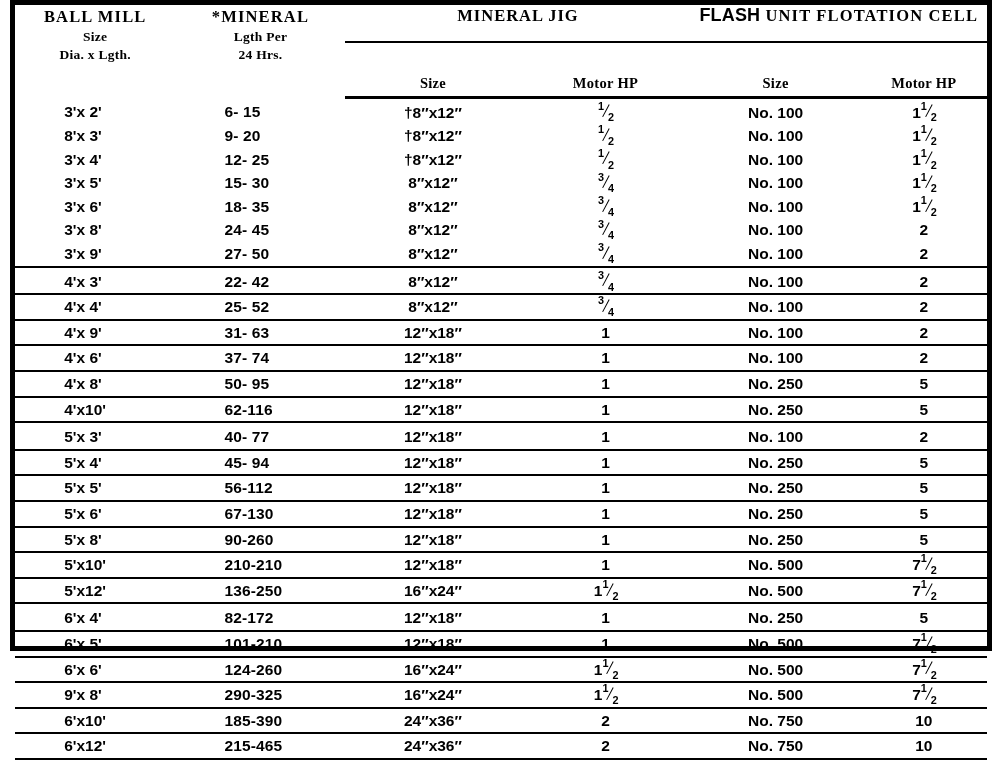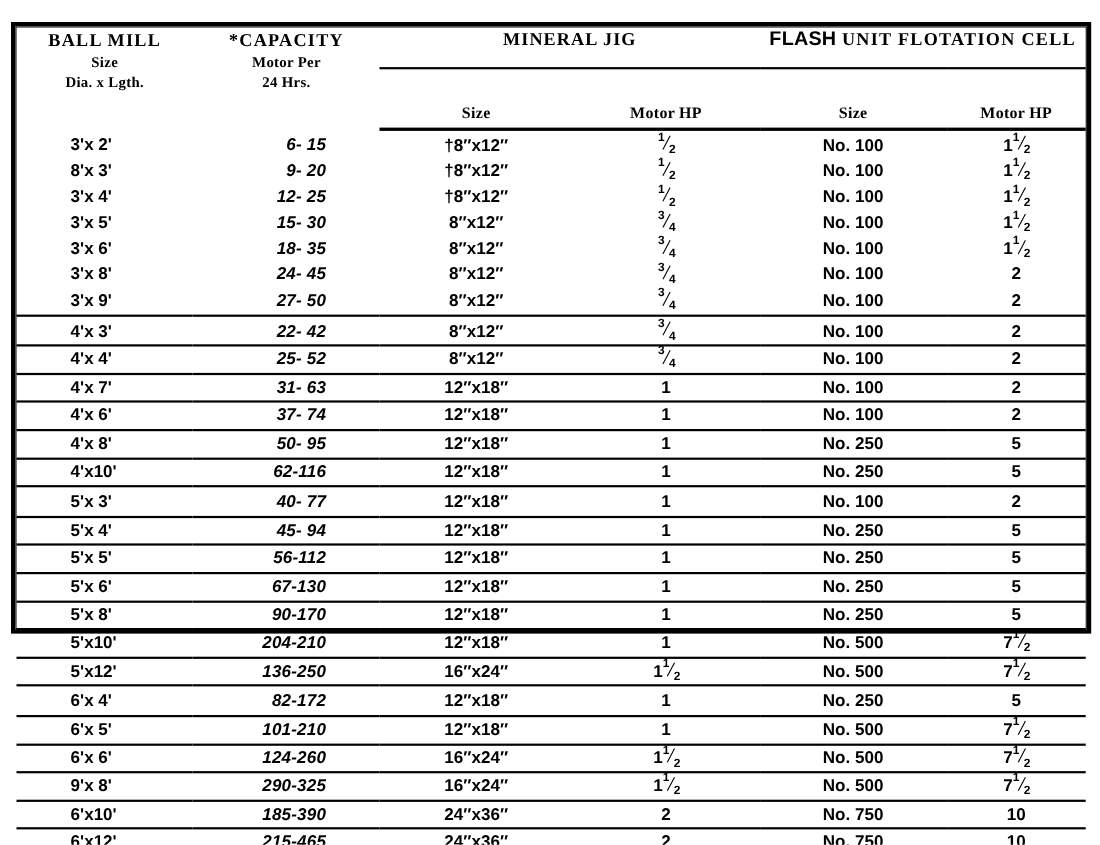--- a/index.html
+++ b/index.html
@@ -16,23 +16,23 @@
     position: relative;
     width: 1000px;
     height: 768px;
     background: #fff;
   }
 
   
   .frame {
     position: absolute;
     left: 10px;
-    top: 20px;
+    top: 0;
     width: 982px;
-    height: 556px;
+    height: 651px;
     border: 4px solid #000;
     background: #fff;
   }
   .frame-inner {
     position: absolute;
     inset: 0;
     border: 1px solid #000;
     background: #fff;
     padding: 0;
   }
@@ -125,24 +125,23 @@
   tbody.grp.div-top td { border-top: 2.5px solid #000; }
 
   
   .sz {
     display: inline-block;
     text-align: left;
     min-width: 62px;
   }
   .cap {
     display: inline-block;
-    text-align: right;
+    text-align: left;
     min-width: 72px;
     letter-spacing: 0.01em;
-    font-style: italic;
   }
 
   
   .frac {
     display: inline-block;
     position: relative;
     font-size: 15.5px;
     line-height: 1;
     vertical-align: -0.18em;
     width: 0.95em;
@@ -201,22 +200,22 @@
         </colgroup>
 
         <thead>
           <tr>
             <td rowspan="2" class="hdr-main">
               <div class="l1">BALL MILL</div>
               <div class="l2">Size</div>
               <div class="l3">Dia. x Lgth.</div>
             </td>
             <td rowspan="2" class="hdr-main">
-              <div class="l1">*CAPACITY</div>
-              <div class="l2">Motor Per</div>
+              <div class="l1">*MINERAL</div>
+              <div class="l2">Lgth Per</div>
               <div class="l3">24 Hrs.</div>
             </td>
             <td colspan="2" class="hdr-group spanline">
               <span>MINERAL JIG</span>
             </td>
             <td colspan="2" class="hdr-group spanline">
               <span class="flash-small">FLASH</span><span>&nbsp;</span><span class="flash-rest">UNIT FLOTATION CELL</span>
             </td>
           </tr>
           <tr class="header-row rule-thick-bottom">
@@ -296,21 +295,21 @@
             </tr>
             <tr>
               <td><span class="sz">4'x 4'</span></td>
               <td><span class="cap">25- 52</span></td>
               <td>8″x12″</td>
               <td><span class="frac"><span class="num">3</span><span class="bar"></span><span class="den">4</span></span></td>
               <td>No. 100</td>
               <td><span class="whole">2</span></td>
             </tr>
             <tr>
-              <td><span class="sz">4'x 7'</span></td>
+              <td><span class="sz">4'x 9'</span></td>
               <td><span class="cap">31- 63</span></td>
               <td>12″x18″</td>
               <td><span class="whole">1</span></td>
               <td>No. 100</td>
               <td><span class="whole">2</span></td>
             </tr>
             <tr>
               <td><span class="sz">4'x 6'</span></td>
               <td><span class="cap">37- 74</span></td>
               <td>12″x18″</td>
@@ -363,29 +362,29 @@
             <tr>
               <td><span class="sz">5'x 6'</span></td>
               <td><span class="cap">67-130</span></td>
               <td>12″x18″</td>
               <td><span class="whole">1</span></td>
               <td>No. 250</td>
               <td><span class="whole">5</span></td>
             </tr>
             <tr>
               <td><span class="sz">5'x 8'</span></td>
-              <td><span class="cap">90-170</span></td>
+              <td><span class="cap">90-260</span></td>
               <td>12″x18″</td>
               <td><span class="whole">1</span></td>
               <td>No. 250</td>
               <td><span class="whole">5</span></td>
             </tr>
             <tr>
               <td><span class="sz">5'x10'</span></td>
-              <td><span class="cap">204-210</span></td>
+              <td><span class="cap">210-210</span></td>
               <td>12″x18″</td>
               <td><span class="whole">1</span></td>
               <td>No. 500</td>
               <td><span class="whole">7</span><span class="frac"><span class="num">1</span><span class="bar"></span><span class="den">2</span></span></td>
             </tr>
             <tr>
               <td><span class="sz">5'x12'</span></td>
               <td><span class="cap">136-250</span></td>
               <td>16″x24″</td>
               <td><span class="whole">1</span><span class="frac"><span class="num">1</span><span class="bar"></span><span class="den">2</span></span></td>

